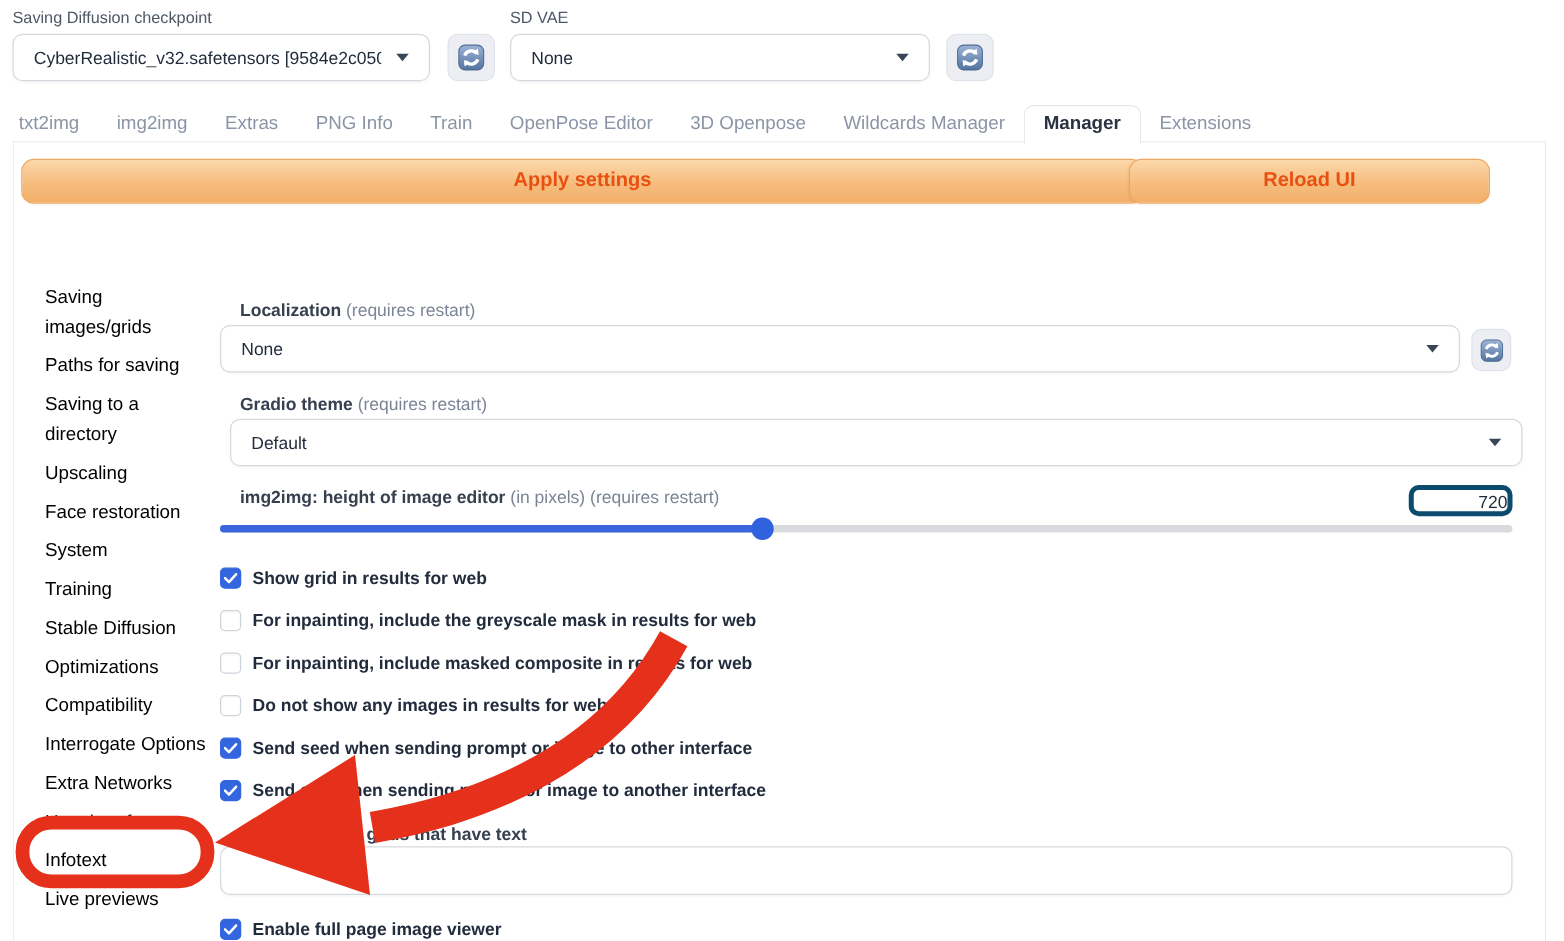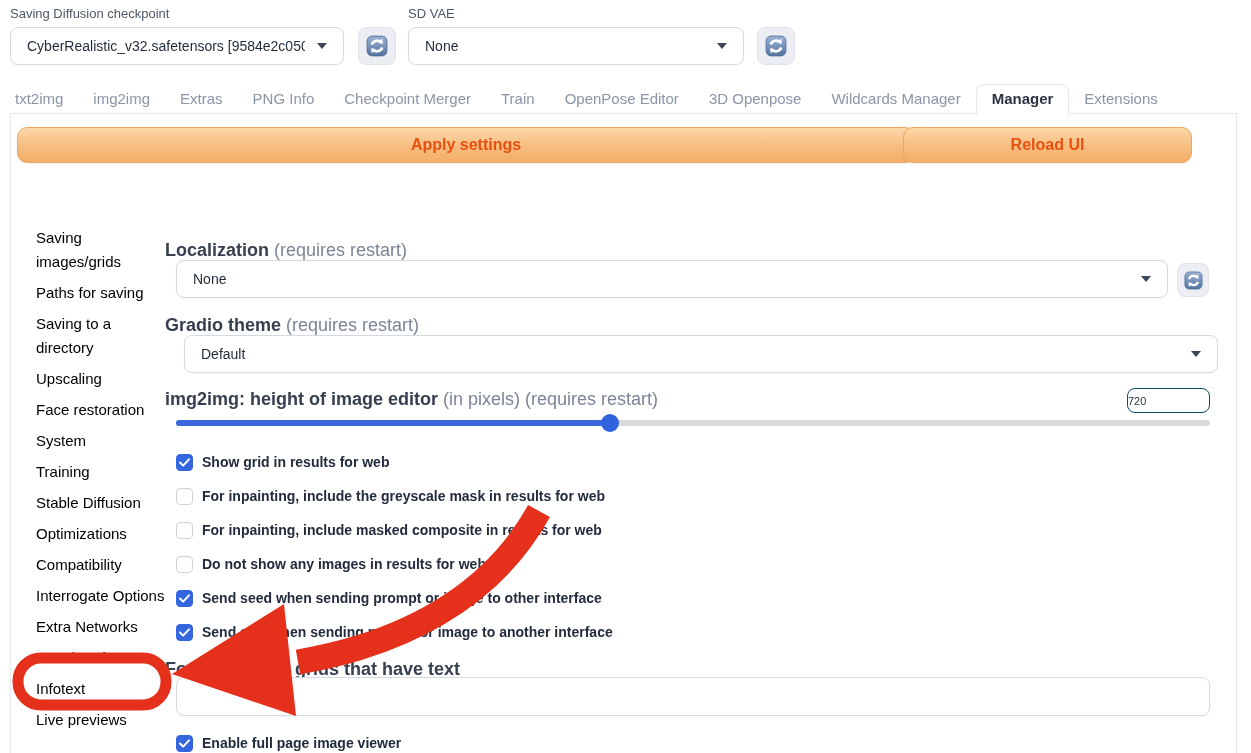--- a/index.html
+++ b/index.html
@@ -35,40 +35,40 @@
         background:linear-gradient(180deg,#fbd8aa 0%,#f6bd7f 55%,#f3ae68 100%);
         border:1px solid #f0a660; color:#e8500f; font-weight:700; font-size:16px;
         font-family:inherit; cursor:pointer; box-shadow:0 1px 2px rgba(0,0,0,.05); }
 
   
   .side-nav { position:absolute; left:36px; top:226px; width:132px; }
   .side-item { font-size:15px; line-height:24px; color:#000000; margin-bottom:7px; cursor:pointer; }
   .side-item.active { color:#141e2e; }
 
   
-  .setting-label { position:absolute; left:165px; font-size:18px; }
+  .setting-label { position:absolute; left:192px; font-size:14px; }
   .lbl-strong { color:#36404f; font-weight:600; }
   .lbl-note { color:#7b8496; font-weight:400; }
 
   .cb-row { position:absolute; left:176px; height:18px; display:flex; align-items:center; }
   .cb-box { width:17px; height:17px; border-radius:4px; border:1px solid #cfd4db; background:#fff;
             flex:none; display:flex; align-items:center; justify-content:center; cursor:pointer;
             box-shadow:inset 0 1px 2px rgba(0,0,0,.04); }
   .cb-box.checked { background:#3466e0; border-color:#3466e0; }
   .cb-box svg { display:none; }
   .cb-box.checked svg { display:block; }
   .cb-label { margin-left:9px; font-size:14px; font-weight:600; color:#222c3d; white-space:nowrap; }
 
   .slider-track { position:absolute; left:176px; top:420px; width:1034px; height:6px;
                   background:#d8dade; border-radius:3px; cursor:pointer; }
   .slider-fill { height:6px; background:#3b66de; border-radius:3px 0 0 3px; }
   .slider-handle { position:absolute; top:-6px; width:18px; height:18px; border-radius:50%;
                    background:#2f62dc; cursor:grab; }
   .num-input { position:absolute; left:1127px; top:388px; width:83px; height:25px;
-               border:1px solid #0c4a6e; border-radius:8px; text-align:left; font-size:11px;
+               border:4px solid #0c4a6e; border-radius:8px; text-align:right; font-size:14px;
                color:#1f2a3a; font-family:inherit; background:#fff; }
 
   .text-input { position:absolute; left:176px; top:677px; width:1034px; height:39px;
                 border:1px solid #d5dae1; border-radius:8px; background:#fff;
                 font-family:inherit; font-size:14px; padding:0 12px; color:#1f2a3a;
                 box-shadow:0 1px 2px rgba(0,0,0,.03); }
 
   .annotation { position:absolute; top:0; left:0; z-index:50; pointer-events:none; }
 </style>
 </head>
@@ -110,21 +110,20 @@
   <svg width="22" height="22" viewBox="0 0 20 20">
       <use href="#refresh-glyph"></use>
     </svg>
 </button>
 
 <div class="tabbar">
   <button class="tab">txt2img</button>
   <button class="tab">img2img</button>
   <button class="tab">Extras</button>
   <button class="tab">PNG Info</button>
-  <button class="tab">Checkpoint Merger</button>
   <button class="tab">Train</button>
   <button class="tab">OpenPose Editor</button>
   <button class="tab">3D Openpose</button>
   <button class="tab">Wildcards Manager</button>
   <button class="tab active">Manager</button>
   <button class="tab">Extensions</button>
 </div>
 
 <div class="panel"></div>
 

